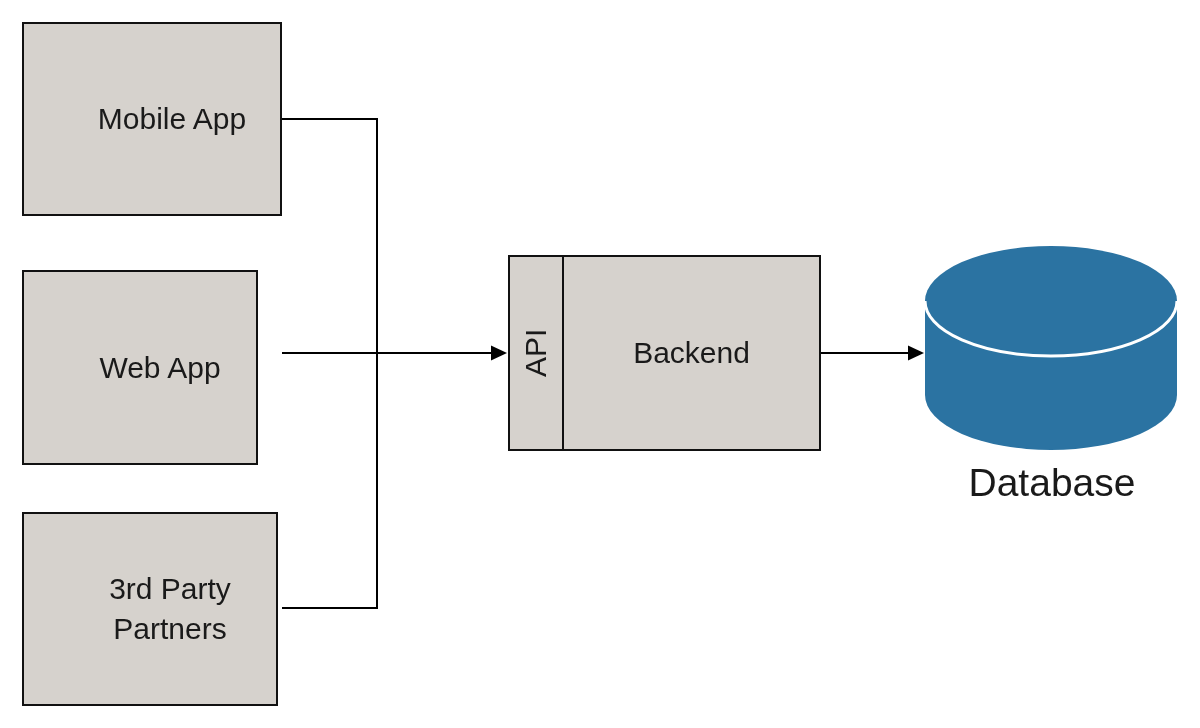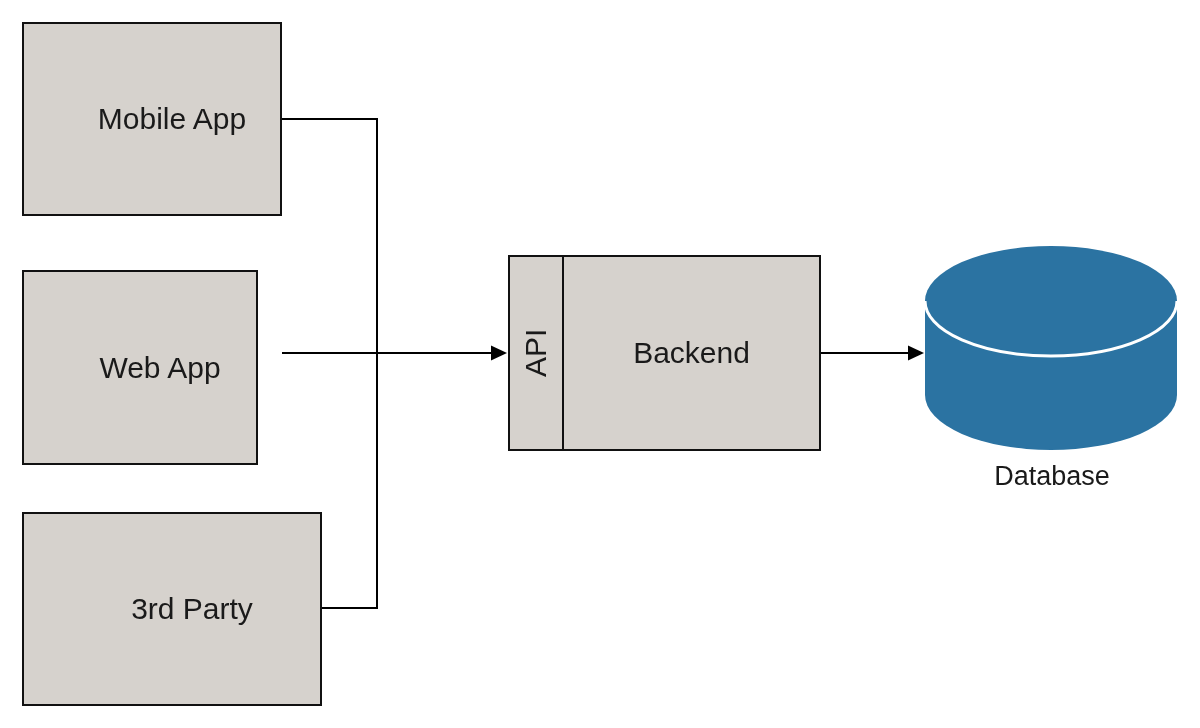--- a/index.html
+++ b/index.html
@@ -50,21 +50,21 @@
     display: flex;
     align-items: center;
     justify-content: center;
     text-align: center;
     font-size: 30px;
     line-height: 1.32;
     padding-left: 40px;
   }
   .node-mobile   { left: 22px;  top: 22px;  width: 260px; height: 194px; }
   .node-web      { left: 22px;  top: 270px; width: 236px; height: 195px; }
-  .node-third    { left: 22px;  top: 512px; width: 300px; height: 194px; }
+  .node-third    { left: 22px;  top: 512px; width: 256px; height: 194px; }
   .node-backend  { left: 508px; top: 255px; width: 313px; height: 196px; padding: 0; }
   .api-compartment {
     position: absolute;
     left: 0;
     top: 0;
     bottom: 0;
     width: 52px;
     border-right: 2px solid var(--node_border, #111111);
     display: flex;
     align-items: center;
@@ -86,21 +86,21 @@
     align-items: center;
     justify-content: center;
     border-radius: 11px;
   }
   .db-label {
     position: absolute;
     left: 926px;
     top: 461px;
     width: 252px;
     text-align: center;
-    font-size: 27px;
+    font-size: 39px;
   }
 </style>
 </head>
 <body>
 
 <div class="canvas">
 
   <svg class="layer" viewBox="0 0 1200 728" xmlns="http://www.w3.org/2000/svg">
 
     <path class="edge" d="M282 119 L377 119 L377 608 L282 608"></path>
@@ -119,20 +119,21 @@
     <span>Mobile App</span>
   </div>
 
   <div class="node node-web">
     <span>Web App</span>
   </div>
 
   <div class="node node-third">
     <span>
       <span>3rd Party</span><br>
+      <span>Partners</span>
     </span>
   </div>
 
   <div class="node node-backend">
     <div class="api-compartment">
       <span class="rotated">API</span>
     </div>
     <div class="backend-label-area">
       <span>Backend</span>
     </div>

